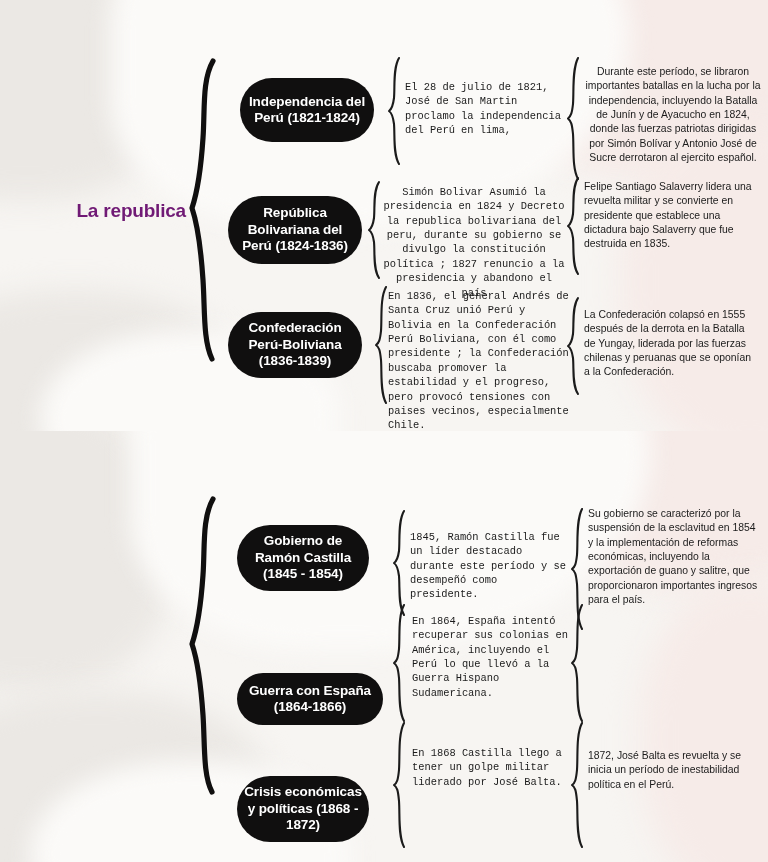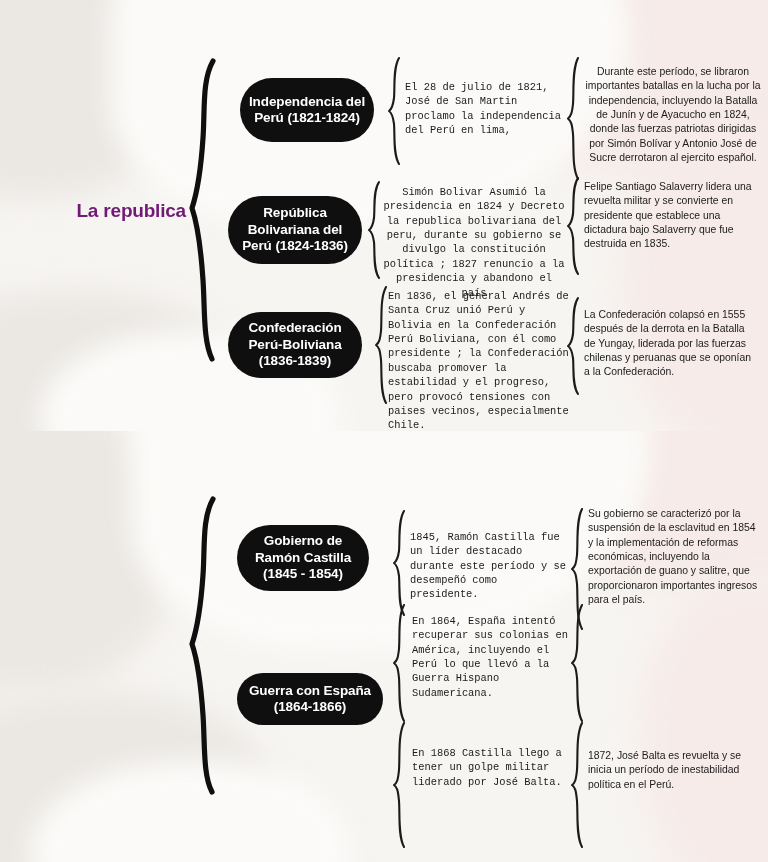--- a/index.html
+++ b/index.html
@@ -239,20 +239,27 @@
       </svg>
     </div>
     <div class="note col-mid left" style="left:412px; top:183px; width:158px;">En 1864, España intentó recuperar sus colonias en América, incluyendo el Perú lo que llevó a la Guerra Hispano Sudamericana.</div>
 
     <div class="sbrace" style="left:570px; top:172px;">
       <svg width="17" height="120" viewBox="0 0 17 120" fill="none" xmlns="http://www.w3.org/2000/svg">
         <path d="M12 2 C6 13 8 32 7 46 C6 55 5 58 2 60 C5 62 6 65 7 75 C8 88 6 107 12 118" stroke="#1b1b1b" stroke-width="2.1" stroke-linecap="round" stroke-linejoin="round"></path>
       </svg>
     </div>
 
+    <div class="pill" style="left:237px; top:345px; width:132px; height:66px;">
+      <div class="pill-text">
+        <div>Crisis económicas</div>
+        <div>y políticas (1868 -</div>
+        <div>1872)</div>
+      </div>
+    </div>
 
     <div class="sbrace" style="left:392px; top:290px;">
       <svg width="17" height="128" viewBox="0 0 17 128" fill="none" xmlns="http://www.w3.org/2000/svg">
         <path d="M12 2 C6 14 8 34 7 49 C6 59 5 62 2 64 C5 66 6 69 7 80 C8 94 6 115 12 126" stroke="#1b1b1b" stroke-width="2.1" stroke-linecap="round" stroke-linejoin="round"></path>
       </svg>
     </div>
     <div class="note col-mid left" style="left:412px; top:315px; width:158px;">En 1868 Castilla llego a tener  un golpe militar liderado por José Balta.</div>
 
     <div class="sbrace" style="left:570px; top:290px;">
       <svg width="17" height="128" viewBox="0 0 17 128" fill="none" xmlns="http://www.w3.org/2000/svg">

